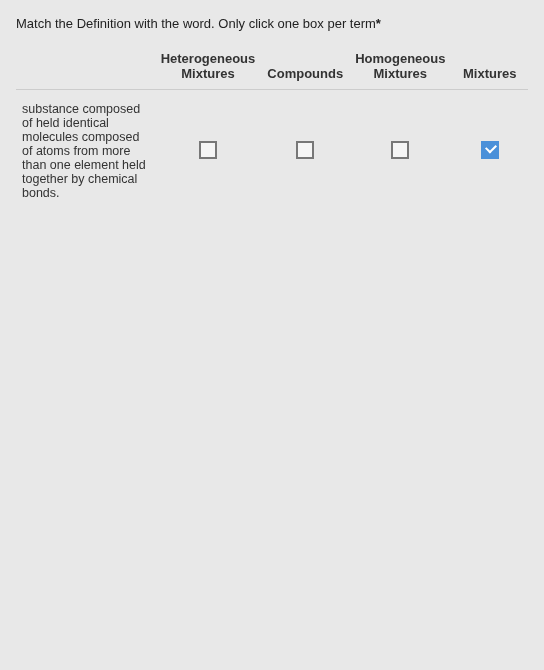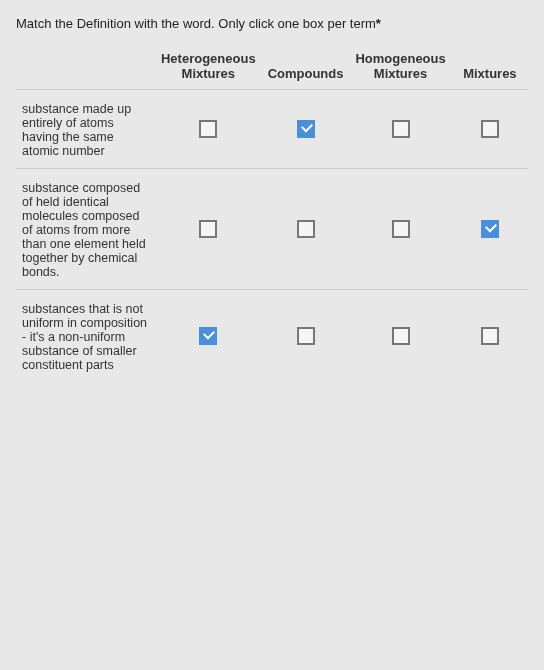--- a/index.html
+++ b/index.html
@@ -94,43 +94,20 @@
   <thead>
     <tr>
       <th></th>
       <th class="col-het">Heterogeneous<br>Mixtures</th>
       <th class="col-el">Compounds</th>
       <th class="col-hom">Homogeneous<br>Mixtures</th>
       <th class="col-comp">Mixtures</th>
     </tr>
   </thead>
   <tbody id="table-body">
-  <tr>
-        <td>substance made up entirely of atoms having the same atomic number</td>
-        <td class="col-het">
-          <div class="checkbox-wrapper">
-            <input type="checkbox" style="">
-          </div>
-        </td>
-        <td class="col-el">
-          <div class="checkbox-wrapper">
-            <input type="checkbox" checked="" style="">
-          </div>
-        </td>
-        <td class="col-hom">
-          <div class="checkbox-wrapper">
-            <input type="checkbox" style="">
-          </div>
-        </td>
-        <td class="col-comp">
-          <div class="checkbox-wrapper">
-            <input type="checkbox" style="">
-          </div>
-        </td>
-      </tr>
       <tr>
         <td>substance composed of held identical molecules composed of atoms from more than one element held together by chemical bonds.</td>
         <td class="col-het">
           <div class="checkbox-wrapper">
             <input type="checkbox" style="">
           </div>
         </td>
         <td class="col-el">
           <div class="checkbox-wrapper">
             <input type="checkbox" style="">
@@ -140,37 +117,14 @@
           <div class="checkbox-wrapper">
             <input type="checkbox" style="">
           </div>
         </td>
         <td class="col-comp">
           <div class="checkbox-wrapper">
             <input type="checkbox" checked="" style="">
           </div>
         </td>
       </tr>
-      <tr>
-        <td>substances that is not uniform in composition - it's a non-uniform substance of smaller constituent parts</td>
-        <td class="col-het">
-          <div class="checkbox-wrapper">
-            <input type="checkbox" checked="" style="">
-          </div>
-        </td>
-        <td class="col-el">
-          <div class="checkbox-wrapper">
-            <input type="checkbox" style="">
-          </div>
-        </td>
-        <td class="col-hom">
-          <div class="checkbox-wrapper">
-            <input type="checkbox" style="">
-          </div>
-        </td>
-        <td class="col-comp">
-          <div class="checkbox-wrapper">
-            <input type="checkbox" style="">
-          </div>
-        </td>
-      </tr>
     </tbody>
 </table>
 
 </body></html>

